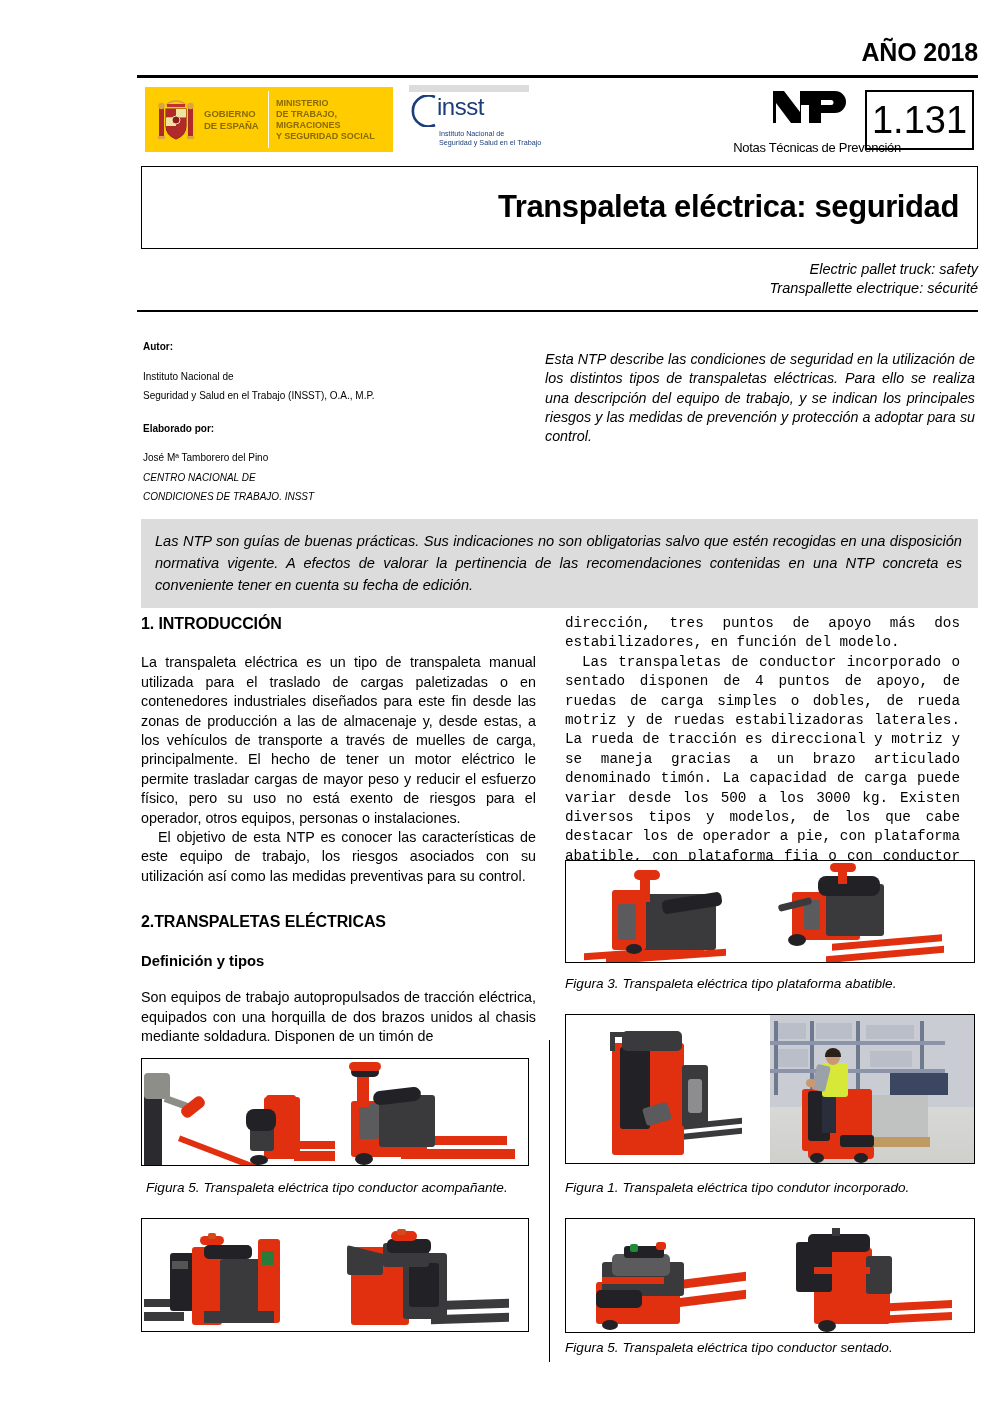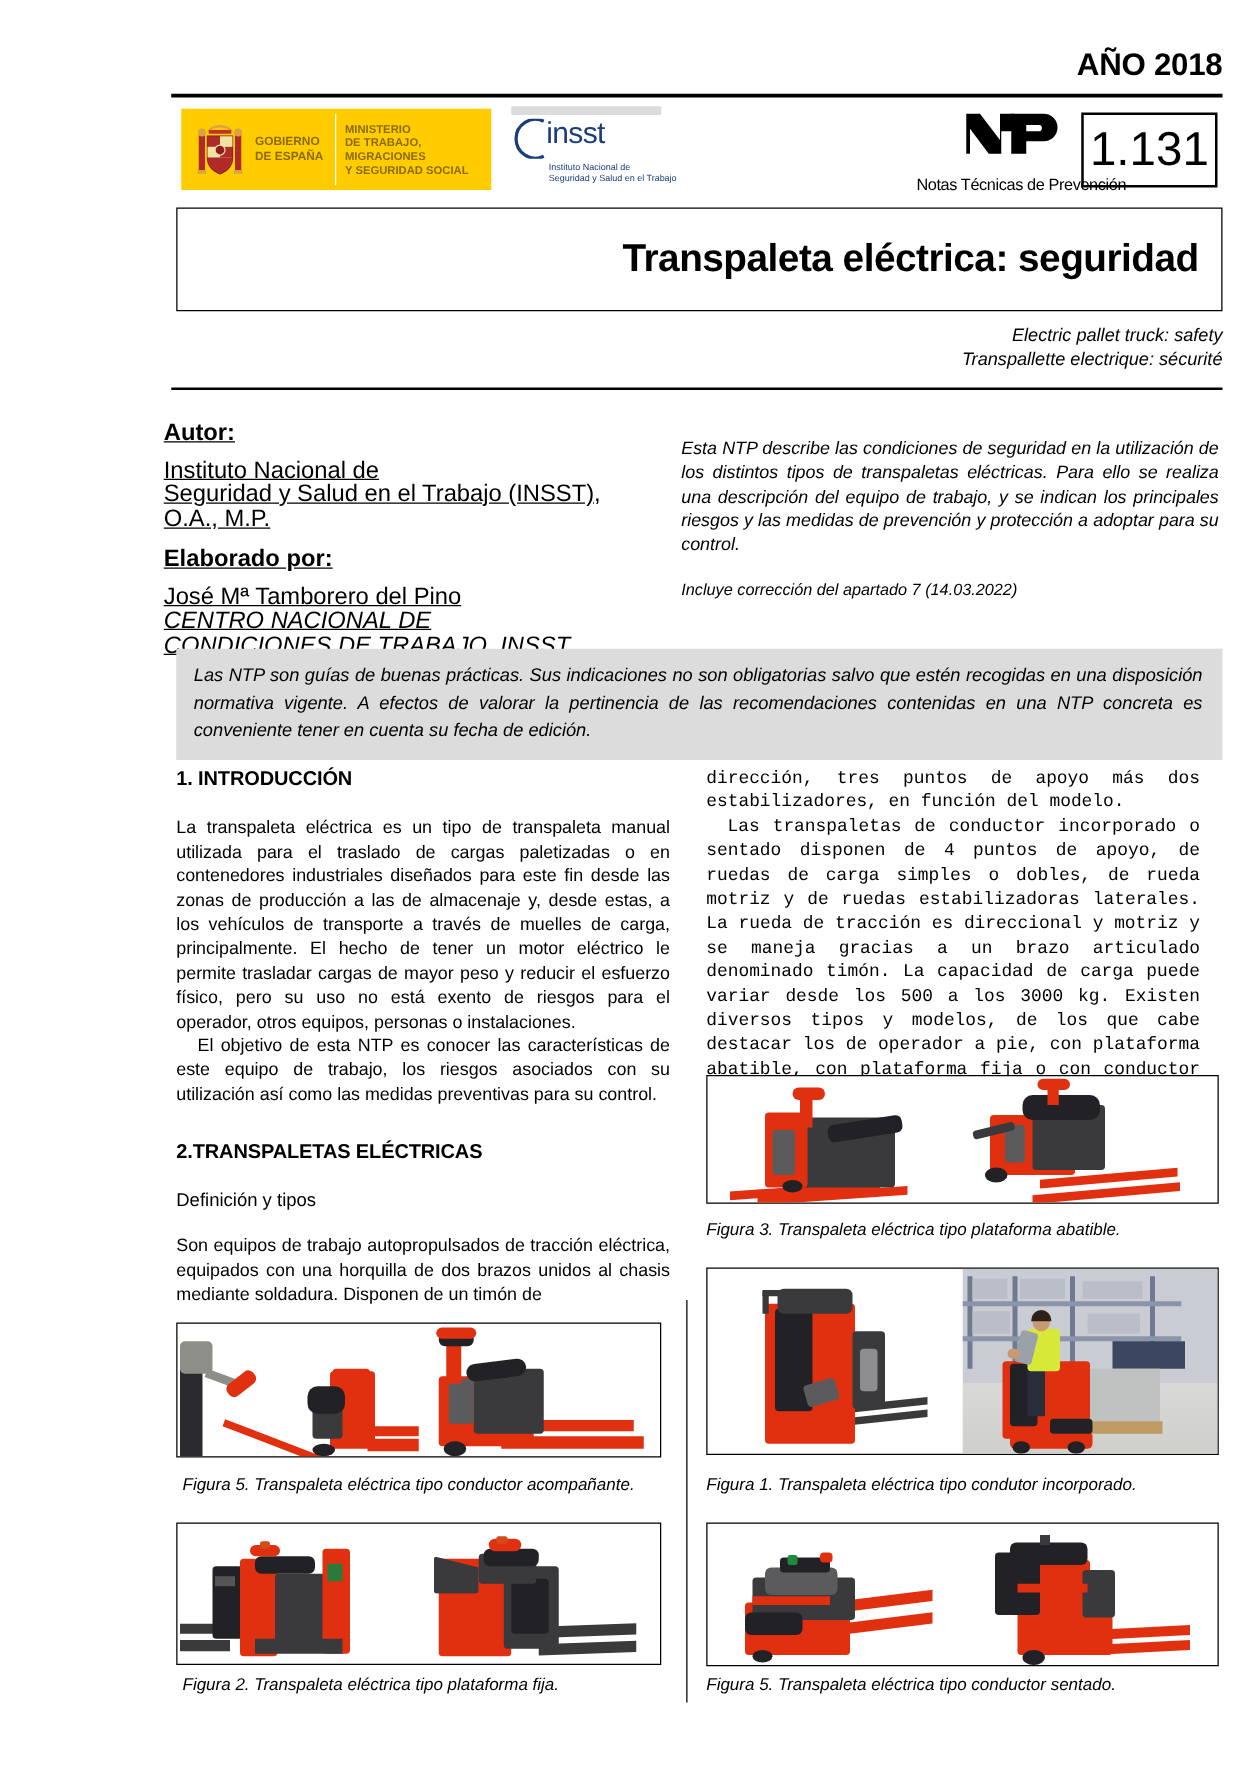--- a/index.html
+++ b/index.html
@@ -193,26 +193,25 @@
     left: 137px;
     right: 22px;
     top: 310px;
     height: 1.5px;
     background: #000;
   }
 
   
   .author-col {
     position: absolute;
-    left: 131px;
+    left: 143px;
     top: 337px;
     width: 390px;
-    font-size: 19px;
+    font-size: 10px;
     line-height: 19.5px;
-    text-decoration: underline;
   }
   .author-col .lbl {
     font-weight: bold;
     margin-bottom: 10px;
   }
   .author-col .gap {
     height: 13px;
   }
   .author-col .ital {
     font-style: italic;
@@ -262,21 +261,21 @@
   .col-right { left: 565px; font-family: Liberation Mono, monospace; }
 
   .col h2 {
     font-size: 16px;
     font-weight: bold;
     margin: 0 0 20px 0;
     letter-spacing: -0.1px;
   }
   .col h3 {
     font-size: 14.8px;
-    font-weight: normal;
+    font-weight: bold;
     margin: 0 0 17px 0;
   }
   .col p {
     margin: 0;
     text-align: justify;
   }
   .col p.indent { text-indent: 17px; }
   .spacer-26 { height: 26px; }
 
   
@@ -418,21 +417,20 @@
 Seguridad y Salud en el Trabajo (INSST), O.A., M.P.</div>
     <div class="gap"></div>
     <div class="lbl">Elaborado por:</div>
     <div>José Mª Tamborero del Pino</div>
     <div class="ital" style="white-space:pre-line">CENTRO NACIONAL DE
 CONDICIONES DE TRABAJO. INSST</div>
   </div>
 
   <div class="abstract-col">
     <div>Esta NTP describe las condiciones de seguridad en la utilización de los distintos tipos de transpaletas eléctricas. Para ello se realiza una descripción del equipo de trabajo, y se indican los principales riesgos y las medidas de prevención y protección a adoptar para su control.</div>
-    <div class="abstract-note">Incluye corrección del apartado 7 (14.03.2022)</div>
   </div>
 
   <div class="notice">
     <span>Las NTP son guías de buenas prácticas. Sus indicaciones no son obligatorias salvo que estén recogidas en una disposición normativa vigente. A efectos de valorar la pertinencia de las recomendaciones contenidas en una NTP concreta es conveniente tener en cuenta su fecha de edición.</span>
   </div>
 
   <div class="col col-left">
     <h2>1. INTRODUCCIÓN</h2>
     <p>La transpaleta eléctrica es un tipo de transpaleta manual utilizada para el traslado de cargas paletizadas o en contenedores industriales diseñados para este fin desde las zonas de producción a las de almacenaje y, desde estas, a los vehículos de transporte a través de muelles de carga, principalmente. El hecho de tener un motor eléctrico le permite trasladar cargas de mayor peso y reducir el esfuerzo físico, pero su uso no está exento de riesgos para el operador, otros equipos, personas o instalaciones.</p>
     <p class="indent">El objetivo de esta NTP es conocer las características de este equipo de trabajo, los riesgos asociados con su utilización así como las medidas preventivas para su control.</p>
@@ -623,15 +621,14 @@
         <div class="pt dark rnd3" style="left:12px; bottom:56px; width:36px; height:30px; clip-path:polygon(0 0,100% 30%,100% 100%,0 100%);"></div>
         <div class="pt dark rnd3" style="left:68px; bottom:12px; width:44px; height:66px;"></div>
         <div class="pt blk rnd3" style="left:74px; bottom:24px; width:30px; height:44px;"></div>
         <div class="pt dark rnd3" style="left:48px; bottom:64px; width:46px; height:24px;"></div>
         <div class="pt blk rnd5" style="left:52px; bottom:78px; width:44px; height:14px;"></div>
         <div class="pt red rnd5" style="left:56px; bottom:90px; width:26px; height:10px;"></div>
         <div class="pt" style="left:62px; bottom:96px; width:9px; height:6px; background:#d44a1a; border-radius:2px;"></div>
       </div>
     </div>
   </div>
-  <div class="fig-caption" style="left:146px; top:1340px; width:420px;">Figura 2. Transpaleta eléctrica tipo plataforma fija.</div>
 
 </div>
 
 </body></html>

